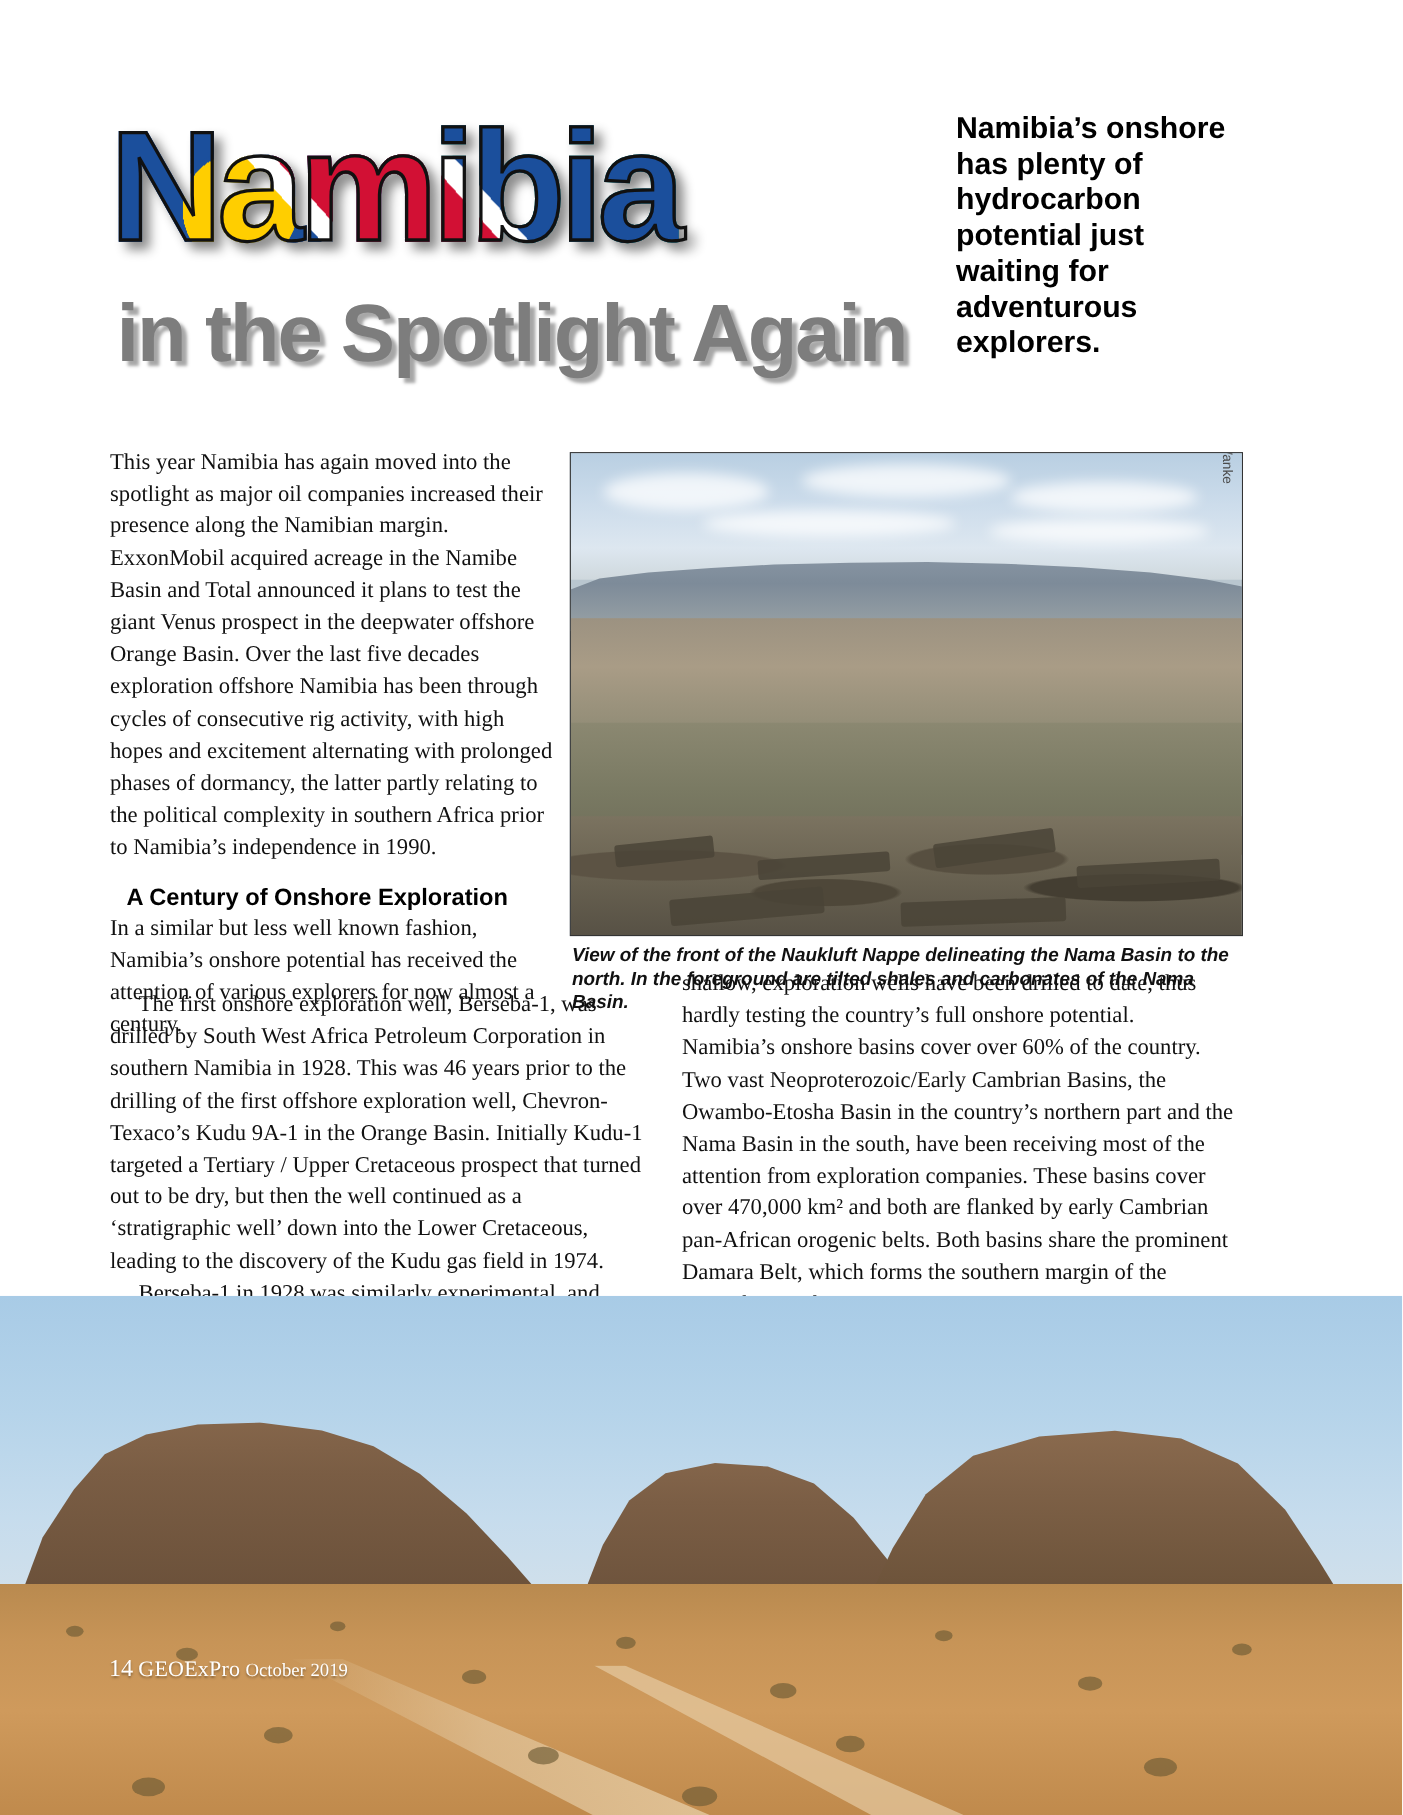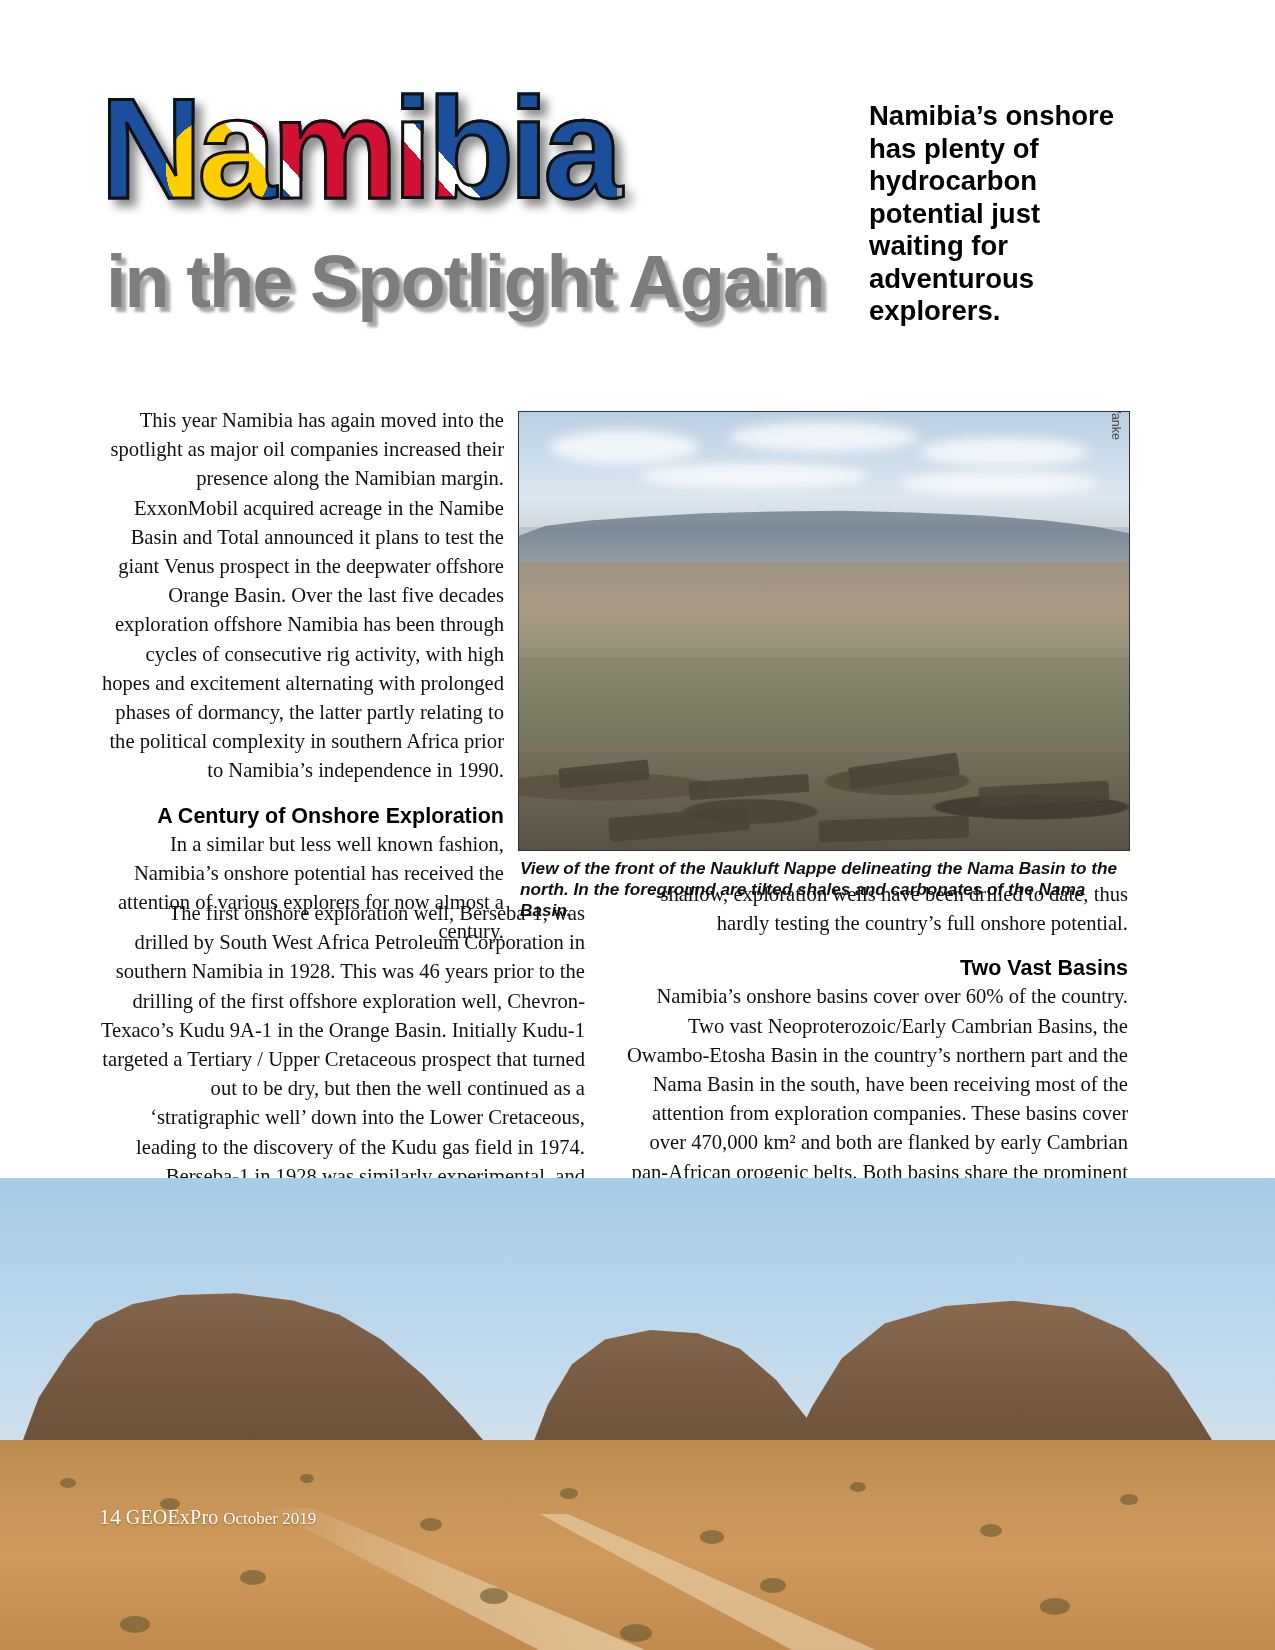--- a/index.html
+++ b/index.html
@@ -14,21 +14,21 @@
 
   
   .kicker{
     position:absolute;left:100px;top:26px;
     font-family:"Liberation Sans", sans-serif;
     font-weight:bold;font-size:25px;letter-spacing:1.2px;
     color:#0b6b4f;
   }
 
   
-  .title-wrap{position:absolute;left:100px;top:74px;width:790px;height:260px;}
+  .title-wrap{position:absolute;left:100px;top:95px;width:790px;height:260px;}
   .title-main{
     position:absolute;left:0;top:0;
     font-family:"Liberation Sans", sans-serif;
     font-weight:bold;font-size:142px;line-height:150px;
     letter-spacing:-5px;
     margin:0;
     -webkit-text-stroke:3px #111;
     background-image:
       
       linear-gradient(48deg,
@@ -76,21 +76,21 @@
     white-space:nowrap;
   }
   .byline .name{color:#1f4e68;font-weight:bold;letter-spacing:.3px;}
   .byline .aff{font-weight:bold;}
 
   
   .col{
     position:absolute;
     font-family:"Liberation Serif", serif;
     font-size:20.6px;line-height:29.2px;color:#111;
-    text-align:right;
+    text-align:left;
   }
   .col p{margin:0;}
   .col p.ind{text-indent:26px;}
   .col h3{
     font-family:"Liberation Sans", sans-serif;
     font-size:21.5px;font-weight:bold;color:#000;
     margin:17px 0 1px 15px;line-height:26px;
   }
 
   #col-left-top{left:100px;top:406px;width:404px;}
@@ -214,21 +214,20 @@
     <p>In a similar but less well known fashion, Namibia’s onshore potential has received the attention of various explorers for now almost a century.</p>
   </div>
 
   <div class="col" id="col-left-bot">
     <p class="ind">The first onshore exploration well, Berseba-1, was drilled by South West Africa Petroleum Corporation in southern Namibia in 1928. This was 46 years prior to the drilling of the first offshore exploration well, Chevron-Texaco’s Kudu 9A-1 in the Orange Basin. Initially Kudu-1 targeted a Tertiary / Upper Cretaceous prospect that turned out to be dry, but then the well continued as a ‘stratigraphic well’ down into the Lower Cretaceous, leading to the discovery of the Kudu gas field in 1974.</p>
     <p class="ind">Berseba-1 in 1928 was similarly experimental, and though a gas blow-out was reported at shallow depth during drilling operations, the well did not yield a discovery when it reached TD. Therefore, scepticism about Namibia’s onshore potential may have played a role in explaining why only 12, mostly</p>
   </div>
 
   <div class="col" id="col-right-bot">
     <p>shallow, exploration wells have been drilled to date, thus hardly testing the country’s full onshore potential.</p>
-    <h3>Two Vast Basins</h3>
     <p>Namibia’s onshore basins cover over 60% of the country. Two vast Neoproterozoic/Early Cambrian Basins, the Owambo-Etosha Basin in the country’s northern part and the Nama Basin in the south, have been receiving most of the attention from exploration companies. These basins cover over 470,000 km² and both are flanked by early Cambrian pan-African orogenic belts. Both basins share the prominent Damara Belt, which forms the southern margin of the Owambo-Etosha</p>
   </div>
 
   <div class="photo-bottom">
     <div class="pb-sky"></div>
     <div class="pb-hill-a"></div>
     <div class="pb-hill-b"></div>
     <div class="pb-hill-c"></div>
     <div class="pb-plain"></div>
     <div class="pb-track"></div>

